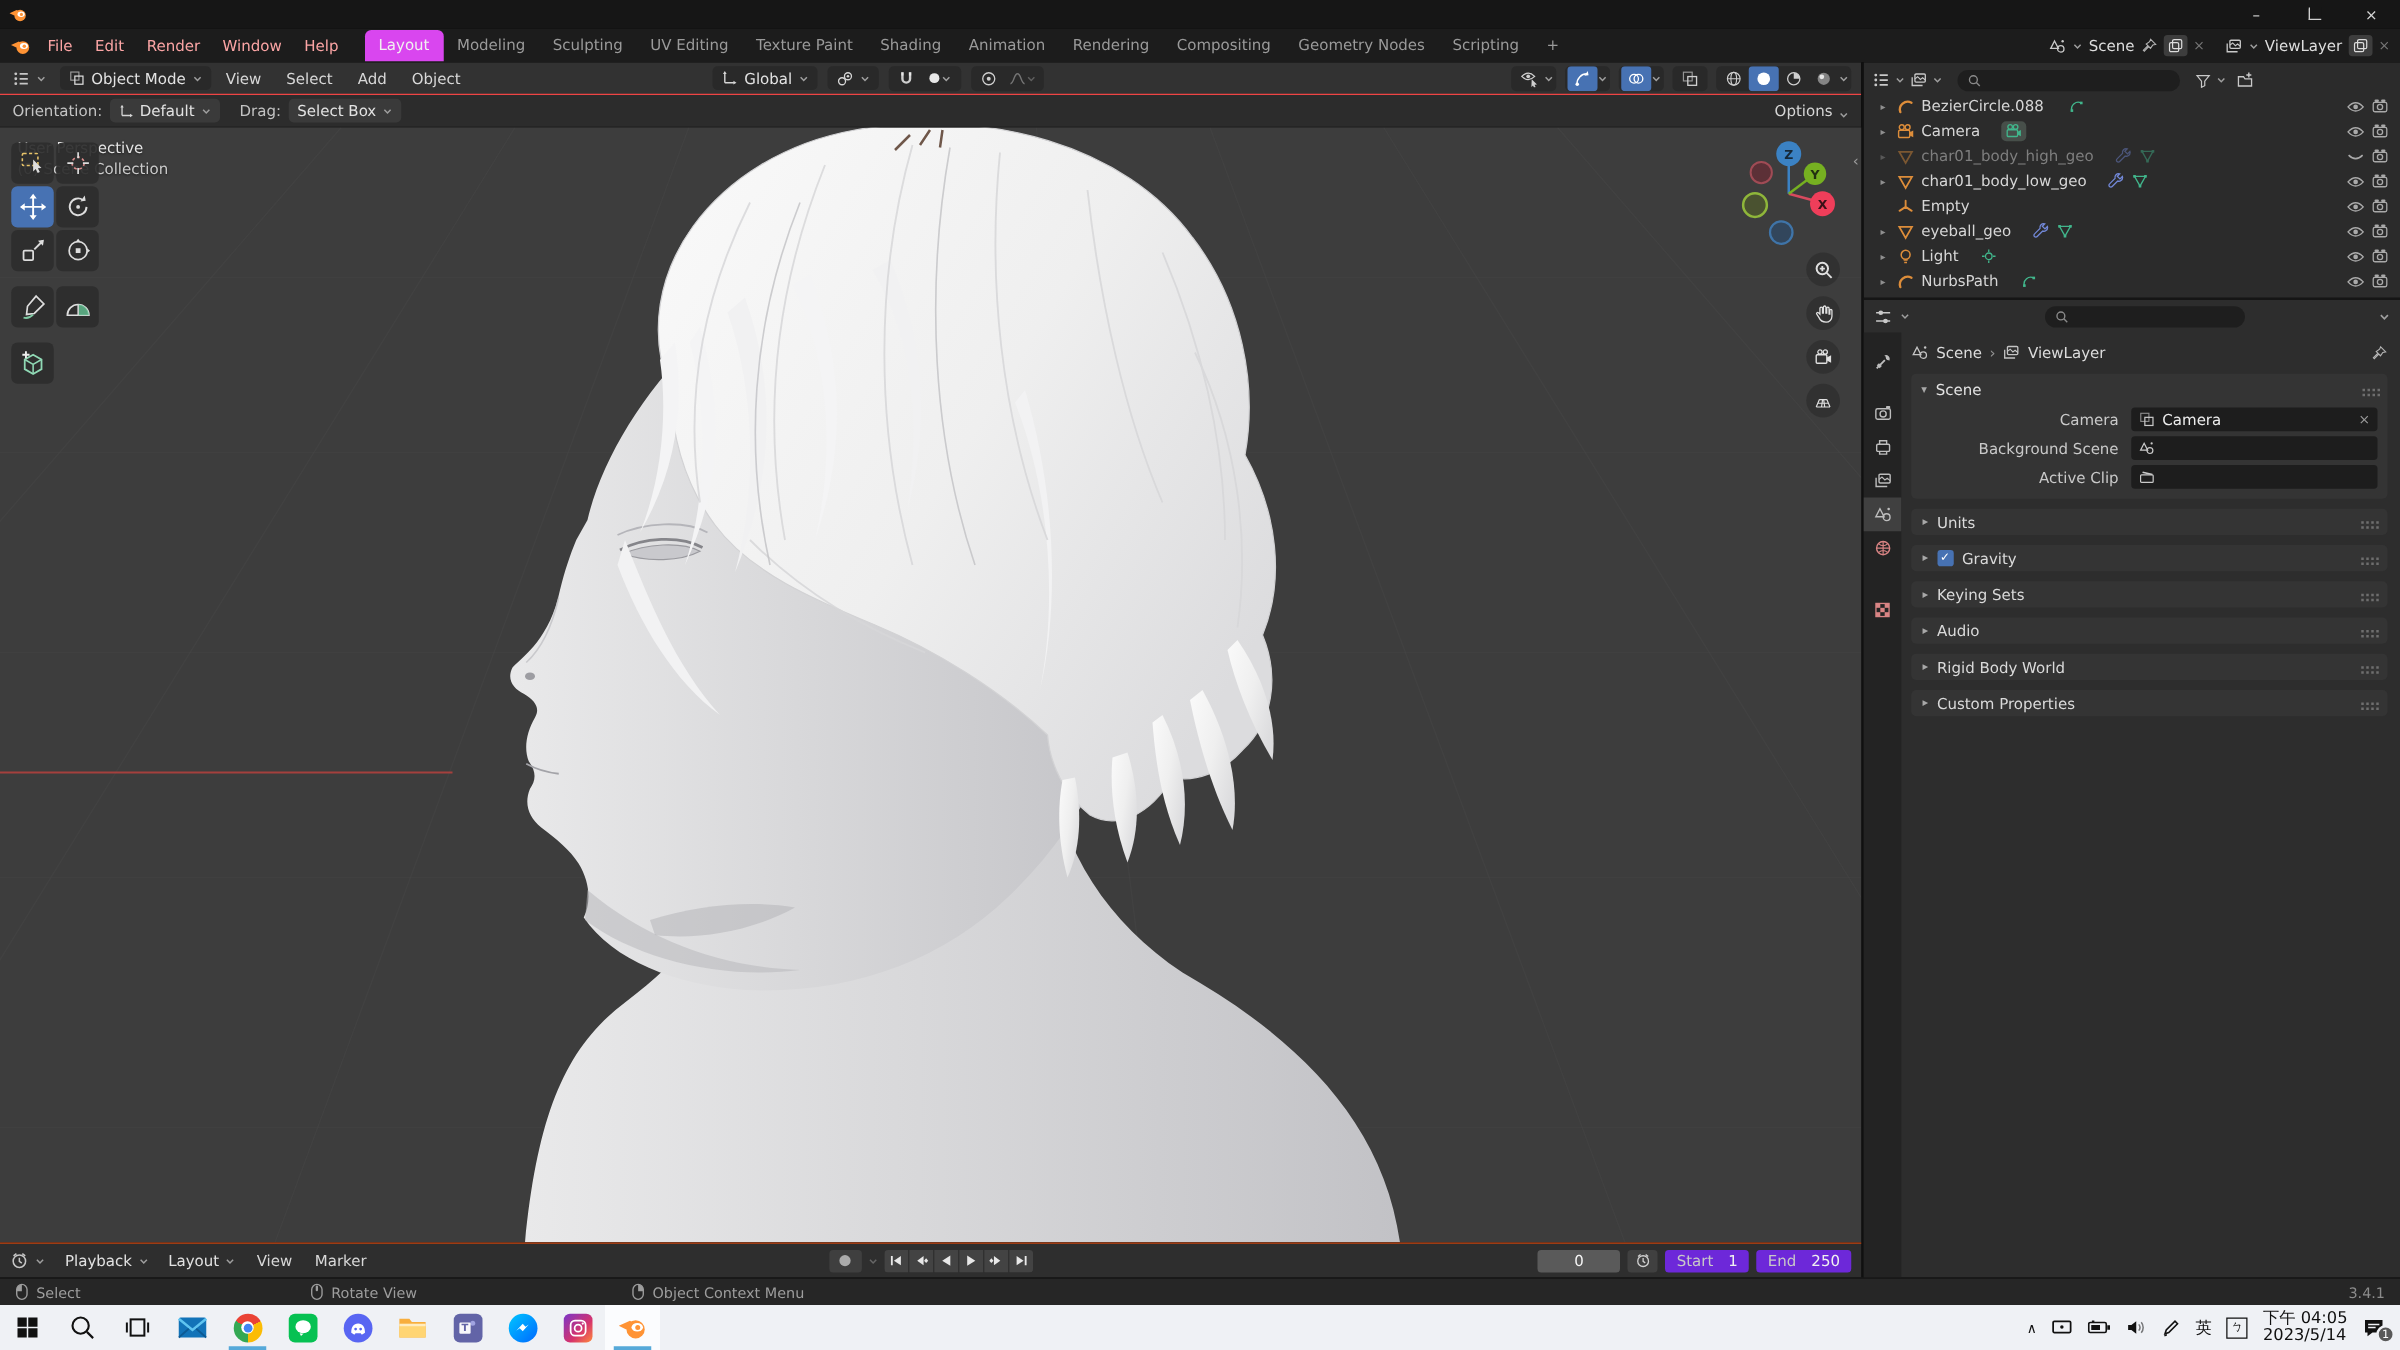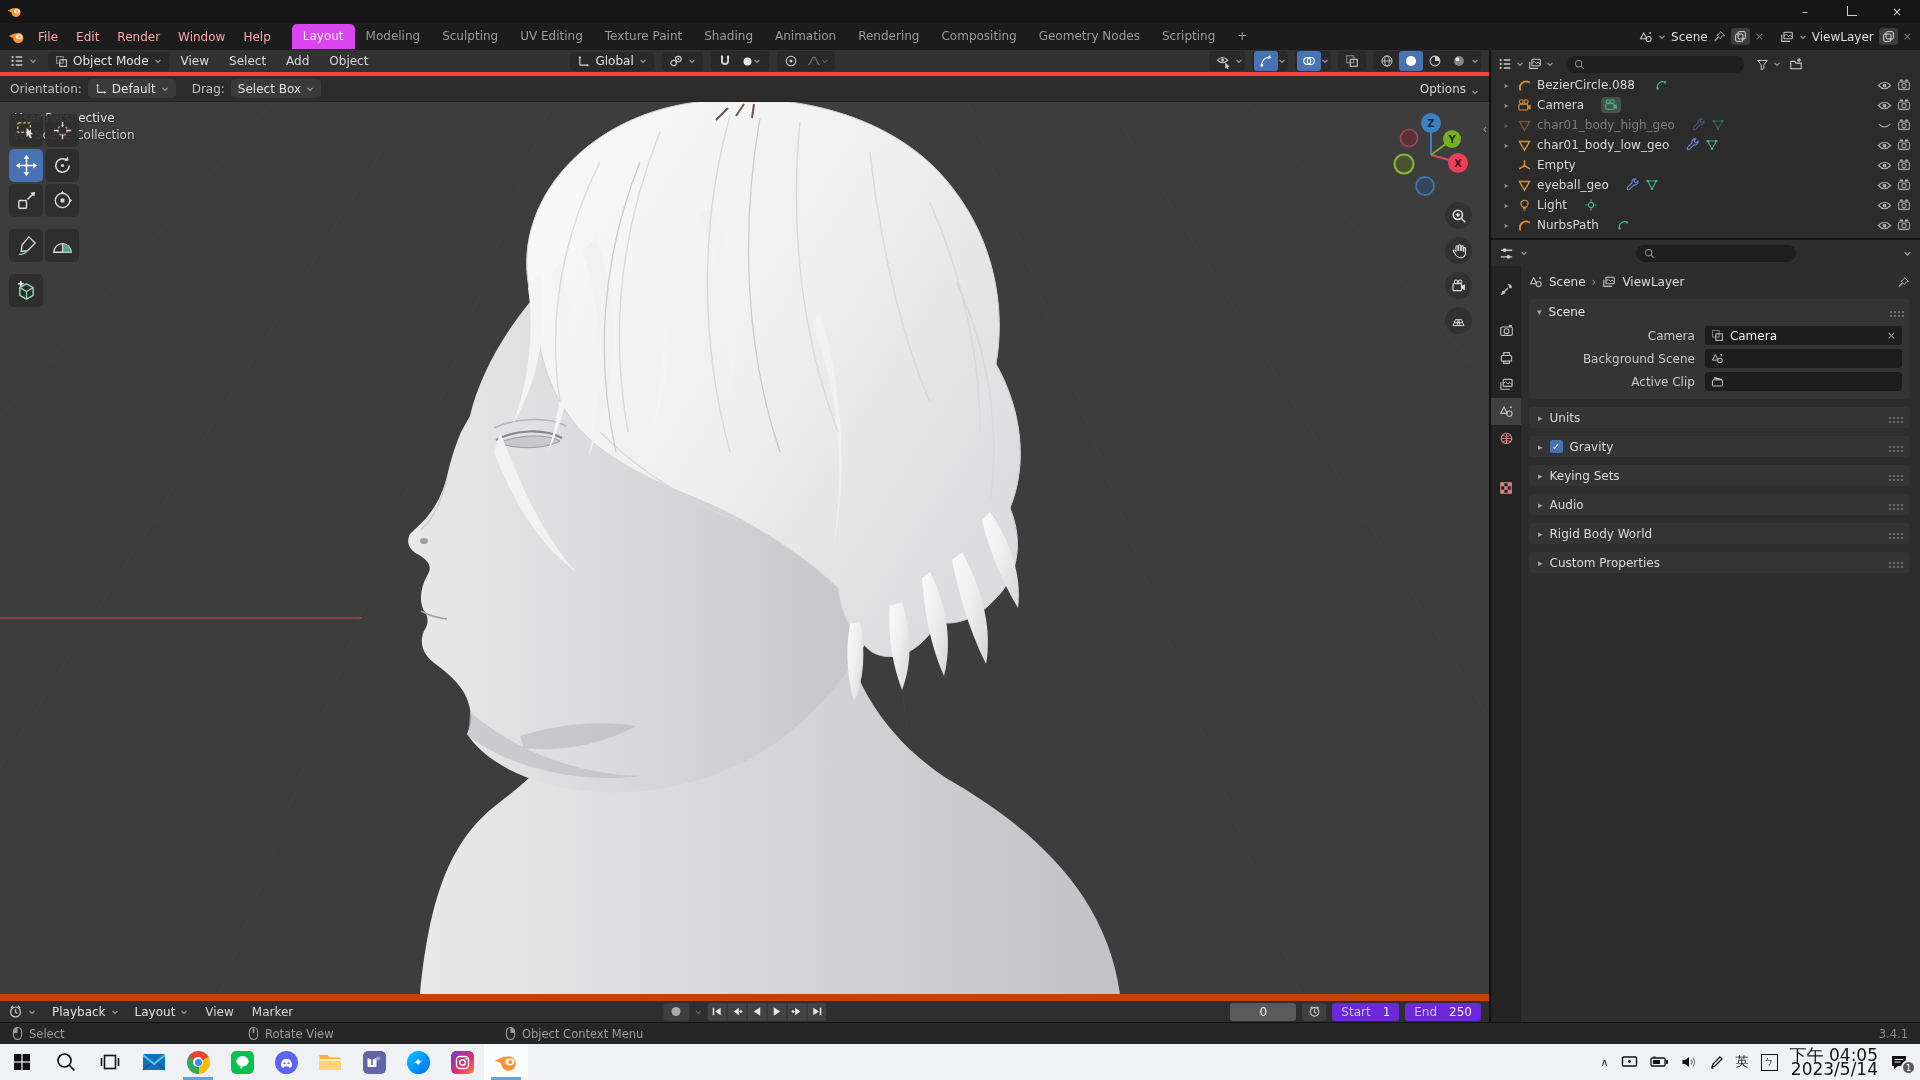--- a/index.html
+++ b/index.html
@@ -20,21 +20,21 @@
 .menu{padding:4px 9px;color:#fca5a5;white-space:nowrap}
 .tabs{display:flex;margin-left:12px}
 .tab{padding:5px 11px 6px;color:#9a9a9a;border-radius:5px 5px 0 0;white-space:nowrap}
 .tab.act{background:#d946ef;color:#f0f0f0}
 .idblocks{margin-left:auto;display:flex;gap:16px;align-items:center}
 .idb{display:flex;align-items:center;gap:5px;color:#dedede;white-space:nowrap}
 .minibtn{background:#3d3d3d;border-radius:3px;padding:2px 3px;display:flex}
 .dimx{color:#767676;font-size:11px}
 .chev{color:#9f9f9f}
 
-.vph{height:26px;background:#323232;border-bottom:4px solid #ef4444;display:flex;align-items:center;padding:0 8px;gap:4px}
+.vph{height:26px;background:#323232;border-bottom:1px solid #ef4444;display:flex;align-items:center;padding:0 8px;gap:4px}
 .tsb{height:26px;background:#2c2c2c;border-bottom:1px solid #232323;display:flex;align-items:center;padding:0 10px;gap:6px}
 .dd{display:flex;align-items:center;gap:5px;background:#292929;border-radius:4px;padding:2.5px 7px;color:#e2e2e2;white-space:nowrap}
 .dd2{background:#3a3a3a}
 .vmenu{padding:3px 8px;color:#d8d8d8}
 .hmid{margin-left:190px;display:flex;align-items:center;gap:8px}
 .hright{margin-left:auto;display:flex;align-items:center;gap:7px}
 .tglgrp{display:flex;align-items:center;background:#292929;border-radius:4px;overflow:hidden;padding:0 2px}
 .tglbtn{width:24px;height:20px;display:flex;align-items:center;justify-content:center;color:#cfcfcf}
 .on{background:#4772b3;color:#fff;border-radius:3px}
 .lbl{color:#c3c3c3;white-space:nowrap}
@@ -49,21 +49,21 @@
 .tools{position:absolute;left:9px;top:12px;display:flex;flex-direction:column;gap:2px}
 .trow{display:flex;gap:2px}
 .tbtn{width:34px;height:33px;background:rgba(45,45,45,.93);border-radius:5px;display:flex;align-items:center;justify-content:center}
 .tbtn.act{background:#4772b3}
 .tgap{height:8px}
 .gizmo{position:absolute;right:12px;top:6px}
 .navcol{position:absolute;right:17px;top:100px;display:flex;flex-direction:column;gap:8px}
 .navbtn{width:27px;height:27px;border-radius:50%;background:rgba(40,40,40,.55);display:flex;align-items:center;justify-content:center;color:#d6d6d6}
 .collapse{position:absolute;right:2px;top:20px;color:#9a9a9a;font-size:12px}
 
-.tl{height:28px;background:#2e2e2e;border-top:7px solid #c2410c;position:relative;display:flex;align-items:center;padding:0 8px;flex:0 0 auto}
+.tl{height:28px;background:#2e2e2e;border-top:1px solid #c2410c;position:relative;display:flex;align-items:center;padding:0 8px;flex:0 0 auto}
 .tlleft{display:flex;align-items:center;gap:2px}
 .tlcenter{position:absolute;left:50%;transform:translateX(-50%);display:flex;align-items:center;gap:5px}
 .recbtn{width:26px;height:18px;background:#3f3f3f;border-radius:3px;display:flex;align-items:center;justify-content:center;gap:2px}
 .dot{width:9px;height:9px;border-radius:50%;background:#ababab}
 .pbgrp{display:flex;gap:1px;border-radius:3px;overflow:hidden}
 .pbtn{width:19px;height:18px;background:#434343;display:flex;align-items:center;justify-content:center;color:#e8e8e8}
 .tlright{position:absolute;right:8px;display:flex;align-items:center;gap:6px}
 .ffield{height:18px;min-width:66px;background:#5a5a5a;border-radius:3px;display:flex;align-items:center;justify-content:center;color:#f4f4f4}
 .clkbtn{width:24px;height:18px;background:#404040;border-radius:3px;display:flex;align-items:center;justify-content:center;color:#d0d0d0}
 .sefield{height:18px;background:#6d28d9;border-radius:3px;display:flex;align-items:center;gap:12px;padding:0 9px;color:#f0f0f0}
@@ -111,21 +111,21 @@
 
 .taskbar{height:36px;background:#eff1f5;display:flex;align-items:stretch;flex:0 0 auto}
 .slot{width:44px;display:flex;align-items:center;justify-content:center;position:relative}
 .running:after{content:"";position:absolute;bottom:0;left:7px;right:7px;height:3px;background:#56a9d9}
 .activeapp{background:#fbfcfe}
 .chromeball{width:23px;height:23px;border-radius:50%;background:conic-gradient(from -60deg,#ea4335 0 120deg,#fbbc05 0 240deg,#34a853 0 360deg);display:flex;align-items:center;justify-content:center}
 .chromein{width:10px;height:10px;border-radius:50%;background:#fff;display:flex;align-items:center;justify-content:center}
 .chromec{width:7px;height:7px;border-radius:50%;background:#4285f4}
 .appsq{width:23px;height:23px;border-radius:5px;display:flex;align-items:center;justify-content:center;color:#fff}
 .tray{margin-left:auto;display:flex;align-items:center;gap:12px;padding-right:12px;color:#1b1b1b}
-.clockblk{text-align:right;font-size:17px;line-height:14px;color:#111}
+.clockblk{font-size:13px;line-height:14px;color:#111}
 .imebox{width:17px;height:17px;border:1.5px solid #111;display:flex;align-items:center;justify-content:center;font-size:10px;color:#111}
 .lang{font-size:13px;color:#111}
 .trayglyph{font-size:11px;color:#111}
 .notif{position:relative;display:flex}
 .badge{position:absolute;right:-8px;bottom:-5px;width:15px;height:15px;border-radius:50%;background:#595959;color:#fff;font-size:9px;display:flex;align-items:center;justify-content:center;border:2px solid #eff1f5}
 </style>
 </head>
 <body>
 
 <svg width="0" height="0" style="position:absolute">

